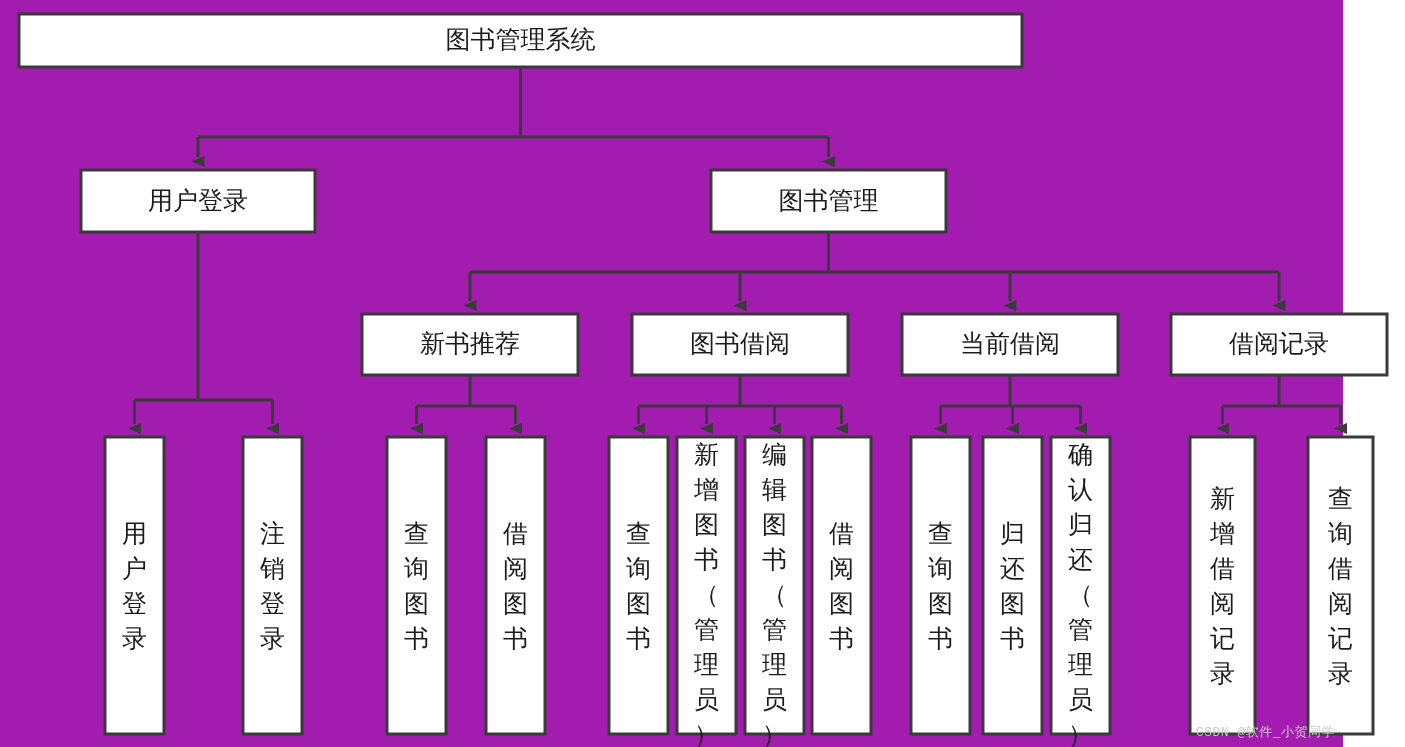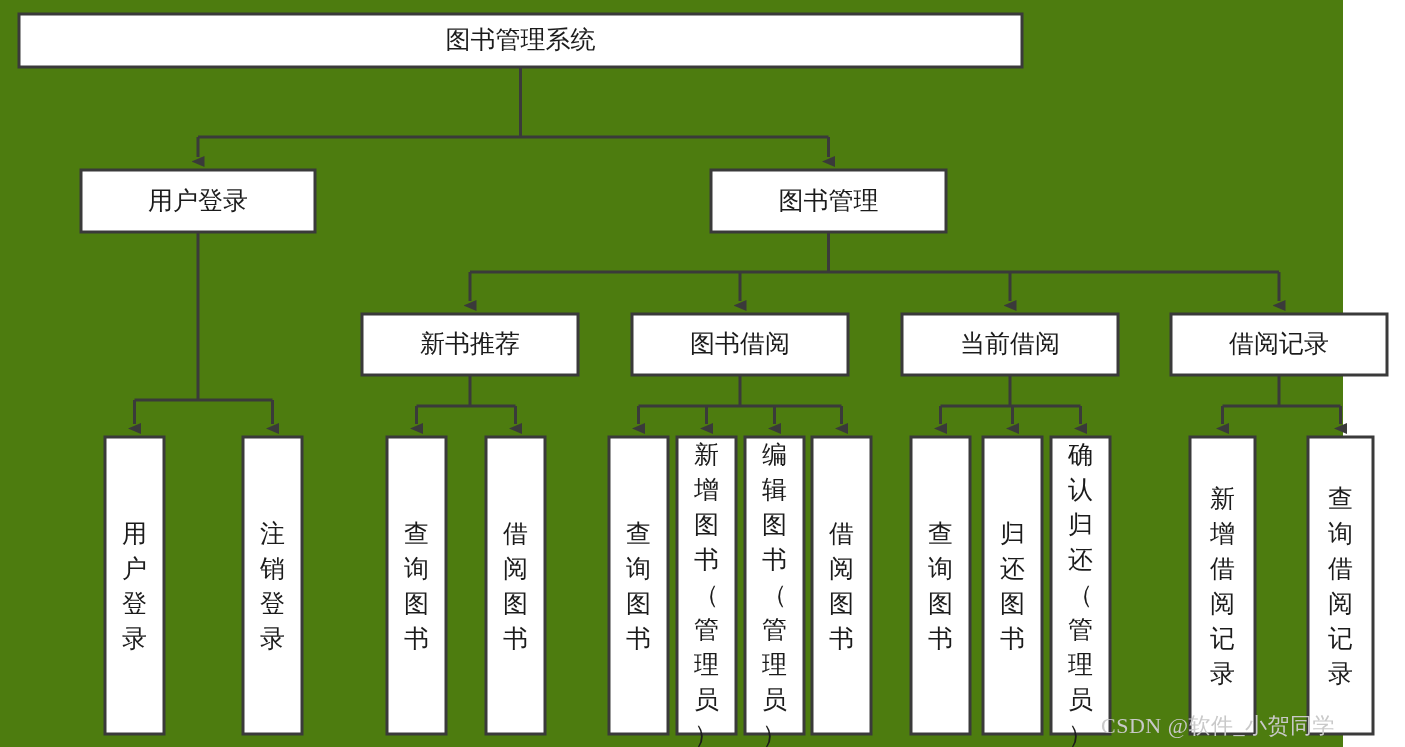--- a/index.html
+++ b/index.html
@@ -1,37 +1,37 @@
 <!DOCTYPE html>
 <html><head>
 <meta charset="utf-8">
 <style>
   html,body{margin:0;padding:0;background:#ffffff;}
   body{
     font-family:"Liberation Sans","DejaVu Sans",sans-serif;
     width:1405px;height:747px;overflow:hidden;
   }
-  #stage{position:relative;width:1343px;height:747px;background:#4d7c0f;}
+  #stage{position:relative;width:1343px;height:747px;background:#a21caf;}
   svg#diagram{position:absolute;left:0;top:0;width:1405px;height:747px;}
   .boxrect{fill:#ffffff;stroke:#3a3a3a;stroke-width:3;}
   .conn{stroke:#3a3a3a;stroke-width:3;fill:none;}
   .boxlabel{
     font-family:"Liberation Sans","DejaVu Sans",sans-serif;
     fill:#1b1b1b;font-size:25px;
     dominant-baseline:middle;text-anchor:middle;
   }
   .vlabel{
     font-family:"Liberation Sans","DejaVu Sans",sans-serif;
     fill:#1b1b1b;font-size:25px;
     text-anchor:middle;
   }
   .watermark{
     position:absolute;right:8px;bottom:6px;
-    font-family:Liberation Serif, serif;
-    font-size:22px;color:#c9c9c9;white-space:nowrap;
+    font-family:Liberation Mono, monospace;
+    font-size:13px;color:#c9c9c9;white-space:nowrap;
     letter-spacing:.5px;
   }
 </style>
 </head>
 <body>
 
 <div id="stage">
   <svg id="diagram" viewBox="0 0 1405 747">
     <defs>
       <marker id="arrow" markerWidth="11" markerHeight="13" refX="1" refY="6.5" orient="auto" markerUnits="userSpaceOnUse">

